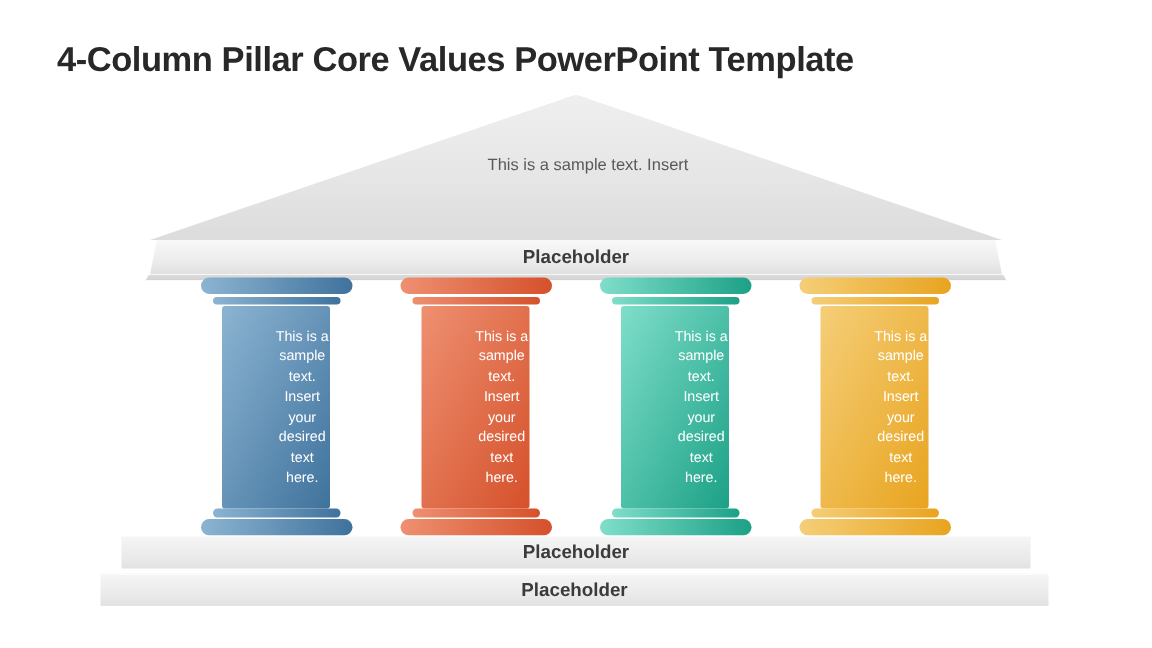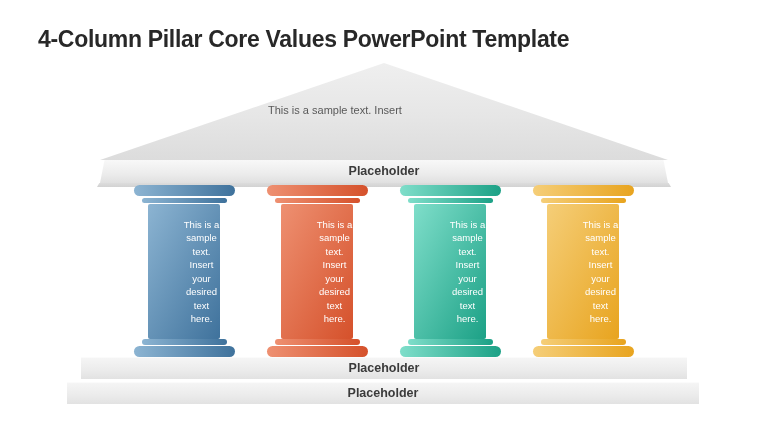--- a/index.html
+++ b/index.html
@@ -11,22 +11,22 @@
     position:absolute;left:38px;top:26px;width:700px;
     font-size:23px;font-weight:600;letter-spacing:-0.3px;color:#282828;
   }
   
   .pediment{
     position:absolute;left:100px;top:63px;width:568px;height:97px;
     background:linear-gradient(180deg,#efefef 0%,#e6e6e6 55%,#dcdcdc 100%);
     clip-path:polygon(50% 0, 100% 100%, 0 100%);
   }
   .pediment-text{
-    position:absolute;left:268px;top:103px;width:200px;
-    text-align:left;font-size:11px;line-height:15px;color:#595959;
+    position:absolute;left:292px;top:103px;width:200px;
+    text-align:center;font-size:11px;line-height:15px;color:#595959;
   }
   .pediment-text span{display:block;}
   
   .entablature{
     position:absolute;left:100px;top:160px;width:568px;height:23px;
     background:linear-gradient(180deg,#f8f8f8 0%,#ececec 60%,#e0e0e0 100%);
     clip-path:polygon(0.8% 0, 99.2% 0, 100% 100%, 0 100%);
     text-align:center;line-height:23px;
     font-size:12.5px;font-weight:bold;color:#3b3b3b;
   }

